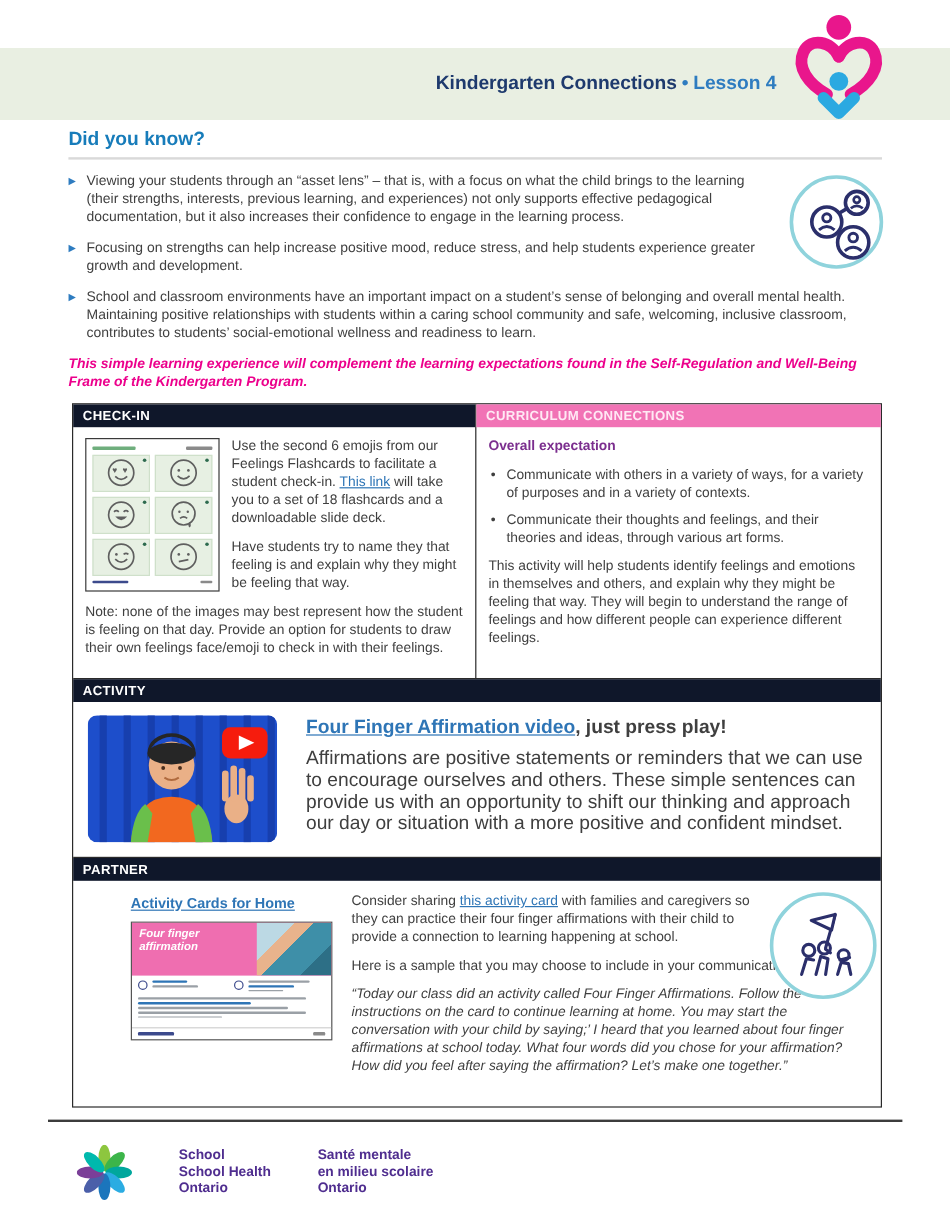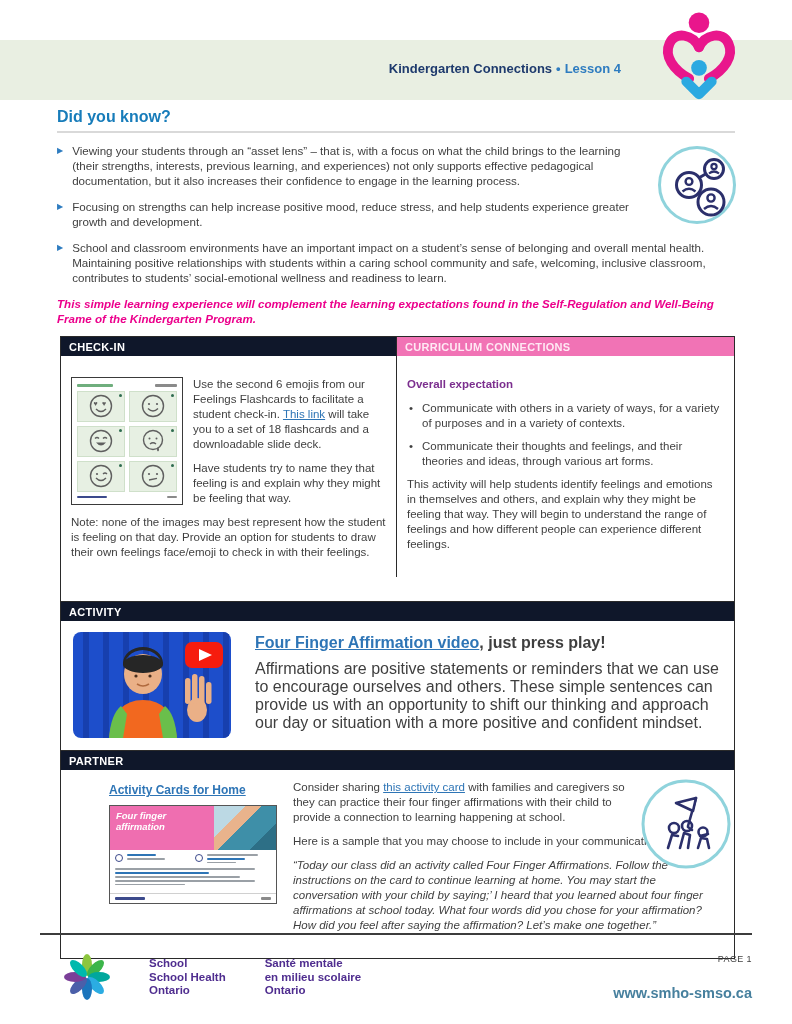--- a/index.html
+++ b/index.html
@@ -3,21 +3,21 @@
 <meta charset="utf-8">
 <style>
   * { margin:0; padding:0; box-sizing:border-box; }
   html,body { background:#ffffff; }
   .page {
     position:relative; width:792px; height:1024px; background:#fff; overflow:hidden;
     font-family:"Liberation Sans", sans-serif; color:#3f3f3f;
   }
   
   .band { position:absolute; top:40px; left:0; width:100%; height:60px; background:#e9efe2; }
-  .band-title { position:absolute; top:21px; right:171px; font-size:13px; font-weight:bold; white-space:nowrap;text-align:right; }
+  .band-title { position:absolute; top:21px; right:145px; font-size:16px; font-weight:bold; white-space:nowrap;text-align:right; }
   .t-main { color:#1e3a6d; }
   .t-sep  { color:#2e7cc0; margin:0 4px; }
   .t-sub  { color:#2e7cc0; }
   .heart-logo { position:absolute; top:10px; right:42px; width:102px; height:100px; }
 
   
   .content { position:absolute; top:108px; left:0; width:100%; }
   .dyk-heading { margin:0 57px; font-size:16px; font-weight:bold; color:#177cba; }
   .divider { margin:5px 57px 0; height:2px; background:#d9d9d9; }
   .dyk-wrap { position:relative; margin:10px 57px 0; }
@@ -28,21 +28,21 @@
   .circle-icon { border-radius:50%; }
   .dyk-icon { position:absolute; top:2px; right:-2px; width:80px; height:80px; }
   .pink-note { margin:4px 57px 0; max-width:700px; color:#ec008c; font-weight:bold; font-style:italic; font-size:11.6px; line-height:15px; }
 
   
   .table { margin:10px 57px 0 60px; border:1px solid #2a2a2a; }
   .bar { background:#0f172a; color:#fff; font-weight:bold; font-size:11px; letter-spacing:.3px; padding:4px 8px 3px; }
   .bar.light { background:#f173b5; color:#ffe9f4; }
   .row1 { display:grid; grid-template-columns:335px 1fr; }
   .cell-right { border-left:1px solid #2a2a2a; }
-  .cell-body { padding:9px 10px 8px;margin-top:12px; }
+  .cell-body { padding:9px 10px 8px; }
   .cell-body p { font-size:11.5px; line-height:15px; margin-bottom:9px; }
   .checkin-top { display:flex; gap:10px; }
   .checkin-text { flex:1; }
   a { color:#2e75b6; text-decoration:underline; cursor:pointer; }
 
   
   .flashcard { flex:0 0 auto; width:112px; height:128px; border:1px solid #3a3a3a; background:#fff; padding:6px 5px 4px; }
   .fc-head, .fc-foot { display:flex; justify-content:space-between; align-items:center; }
   .fc-head { margin-bottom:4px; }
   .fc-foot { margin-top:4px; }
@@ -257,21 +257,21 @@
               <li>
                   <span class="dot">•</span>
                   <span>Communicate their thoughts and feelings, and their theories and ideas, through various art forms.</span>
                 </li>
             </ul>
             <p>This activity will help students identify feelings and emotions in themselves and others, and explain why they might be feeling that way. They will begin to understand the range of feelings and how different people can experience different feelings.</p>
           </div>
         </div>
       </div>
 
-      <div class="rowfull" style="border-top:1px solid #2a2a2a;margin-top:24px;">
+      <div class="rowfull" style="border-top:1px solid #2a2a2a;">
         <div class="bar">ACTIVITY</div>
         <div class="activity-body">
           <div class="video-thumb">
             <svg viewBox="0 0 158 106" width="158" height="106">
               <rect width="158" height="106" fill="#1d4ecb"></rect>
               <g fill="#173fae">
                   <rect x="10" width="6" height="106"></rect>
                   <rect x="30" width="6" height="106"></rect>
                   <rect x="50" width="6" height="106"></rect>
                   <rect x="70" width="6" height="106"></rect>
@@ -400,20 +400,16 @@
       <div class="flogo">
         <div>School</div>
         <div>School Health</div>
         <div>Ontario</div>
       </div>
       <div class="flogo">
         <div>Santé mentale</div>
         <div>en milieu scolaire</div>
         <div>Ontario</div>
       </div>
-      <div class="fright">
-        <div class="pageno">PAGE 1</div>
-        <a class="site">www.smho-smso.ca</a>
-      </div>
     </div>
   </div>
 
 </div>
 
 </body></html>

